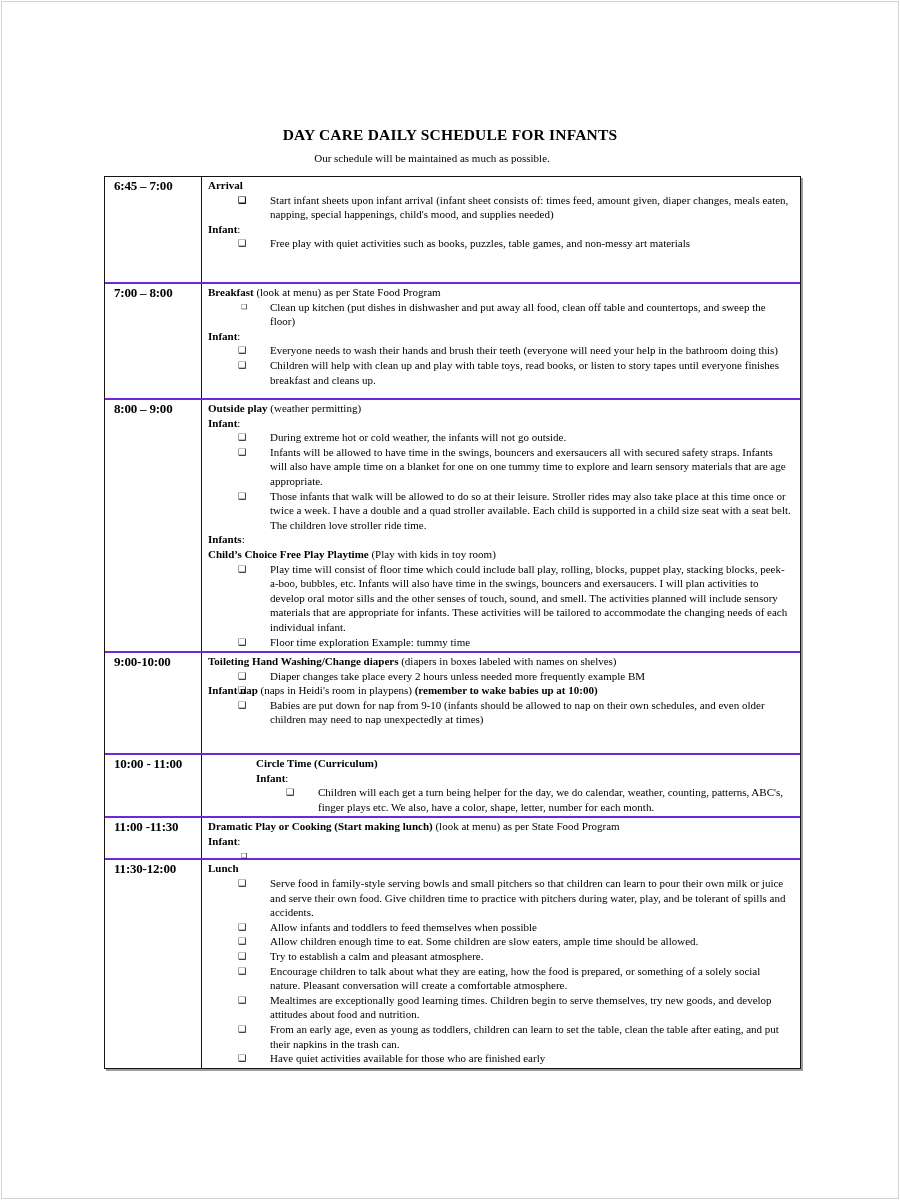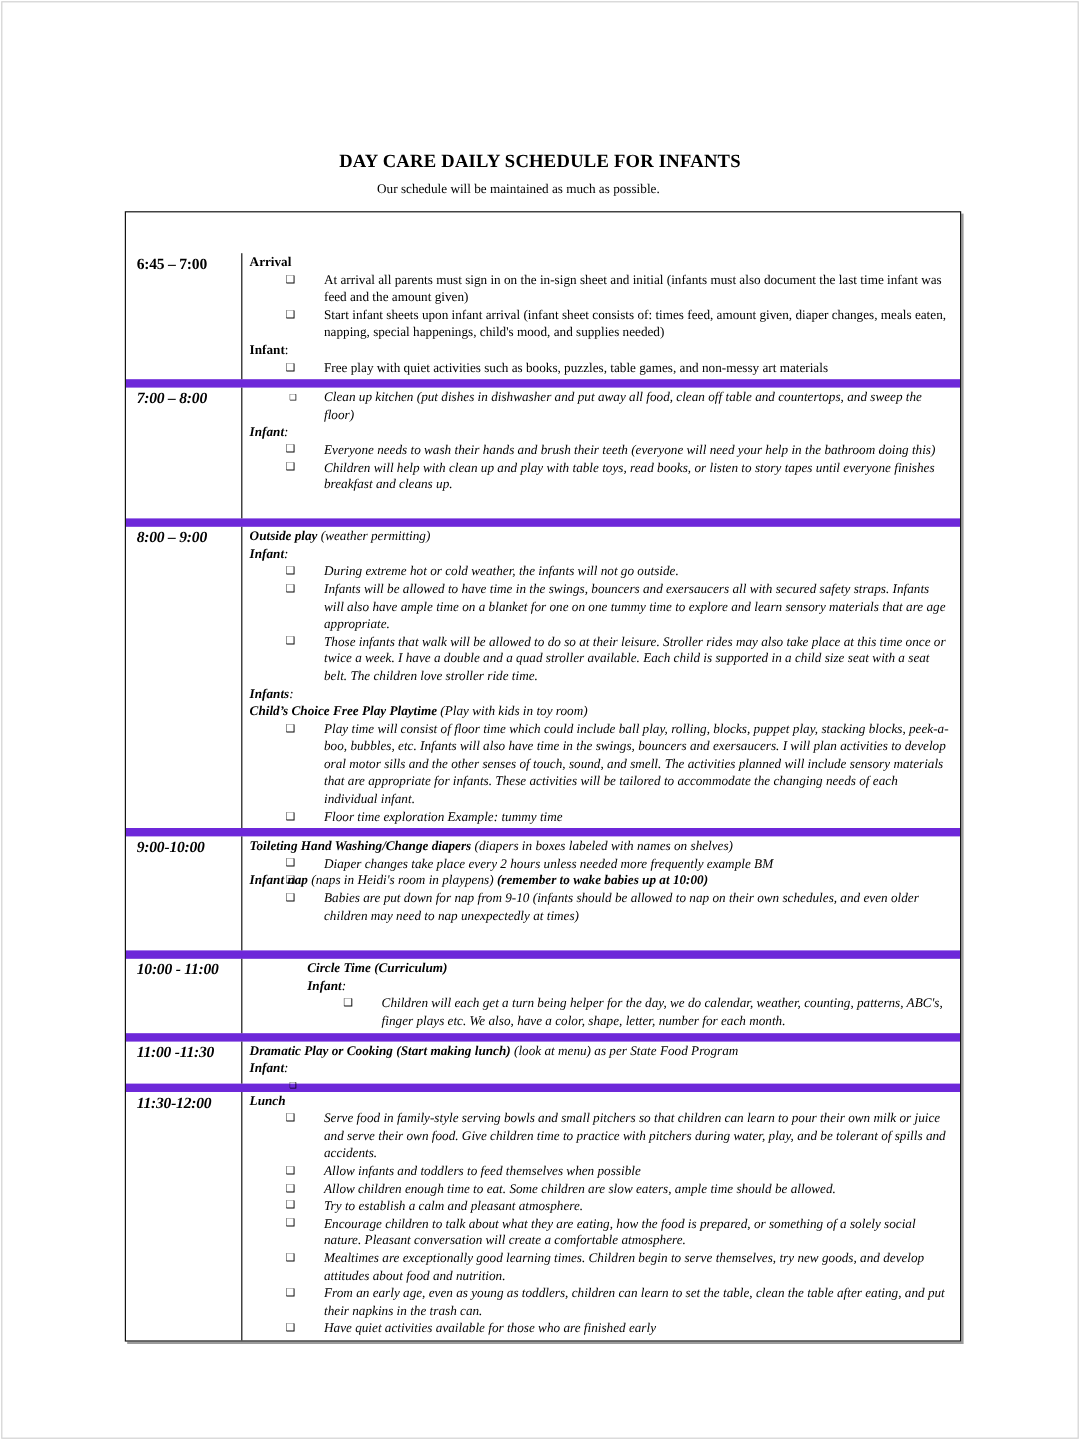--- a/index.html
+++ b/index.html
@@ -26,21 +26,21 @@
     text-align: center;
     font-size: 11px;
   }
   .schedule-table {
     position: absolute; left: 104px; top: 176px; width: 697px;
     border: 1.5px solid #141414;
     box-shadow: 2px 2px 0 #9c9c9c;
     background: #fff;
   }
   .row { display: flex; }
-  .row + .row { border-top: 7px solid #6d28d9; font-style: italic; }
+  .row + .row { border-top: 2px solid #6d28d9; }
   .time-cell {
     width: 97px; flex: 0 0 97px;
     border-right: 1px solid #141414;
     font-weight: bold; font-size: 13px;
     padding: 1px 2px 0 9px;
     letter-spacing: -0.2px;
     white-space: nowrap;
   }
   .content-cell {
     flex: 1 1 auto;
@@ -60,33 +60,34 @@
 </style>
 </head>
 <body>
 
 <div class="page-frame"></div>
 
 <div class="doc-title">DAY CARE DAILY SCHEDULE FOR INFANTS</div>
 <div class="doc-subtitle">Our schedule will be maintained as much as possible.</div>
 
 <div class="schedule-table" id="schedule">
-    <div class="row" style="min-height: 105px; margin-top: 34px;">
+    <div class="row" style="min-height: 105px;">
       <div class="time-cell">6:45 – 7:00</div>
       <div class="content-cell">
         <div class="heading"><span class="b">Arrival</span></div>
-        <div class="bullet"><span class="box">❑</span><span class="txt">At arrival all parents must sign in on the in-sign sheet and initial (infants must also document the last time infant was feed and the amount given)</span></div>
+        <div class="bullet"><span class="box">❑</span></div>
         <div class="bullet"><span class="box">❑</span><span class="txt">Start infant sheets upon infant arrival (infant sheet consists of:  times feed, amount given, diaper changes, meals eaten, napping, special happenings, child's mood, and supplies needed)</span></div>
         <div class="heading"><span class="b">Infant</span><span>:</span></div>
         <div class="bullet"><span class="box">❑</span><span class="txt">Free play with quiet activities such as books, puzzles, table games, and non-messy art materials</span></div>
       </div>
     </div>
     <div class="row" style="min-height: 116px;">
       <div class="time-cell">7:00 – 8:00</div>
       <div class="content-cell">
+        <div class="heading"><span class="b">Breakfast</span><span> (look at menu) as per State Food Program</span></div>
         <div class="bullet small"><span class="box">❑</span><span class="txt">Clean up kitchen (put dishes in dishwasher and put away all food, clean off table and countertops, and sweep the floor)</span></div>
         <div class="heading"><span class="b">Infant</span><span>:</span></div>
         <div class="bullet"><span class="box">❑</span><span class="txt">Everyone needs to wash their hands and brush their teeth (everyone will need your help in the bathroom doing this)</span></div>
         <div class="bullet"><span class="box">❑</span><span class="txt">Children will help with clean up and play with table toys, read books, or listen to story tapes until everyone finishes breakfast and cleans up.</span></div>
       </div>
     </div>
     <div class="row" style="min-height: 250px;">
       <div class="time-cell">8:00 – 9:00</div>
       <div class="content-cell">
         <div class="heading"><span class="b">Outside play</span><span> (weather permitting)</span></div>

